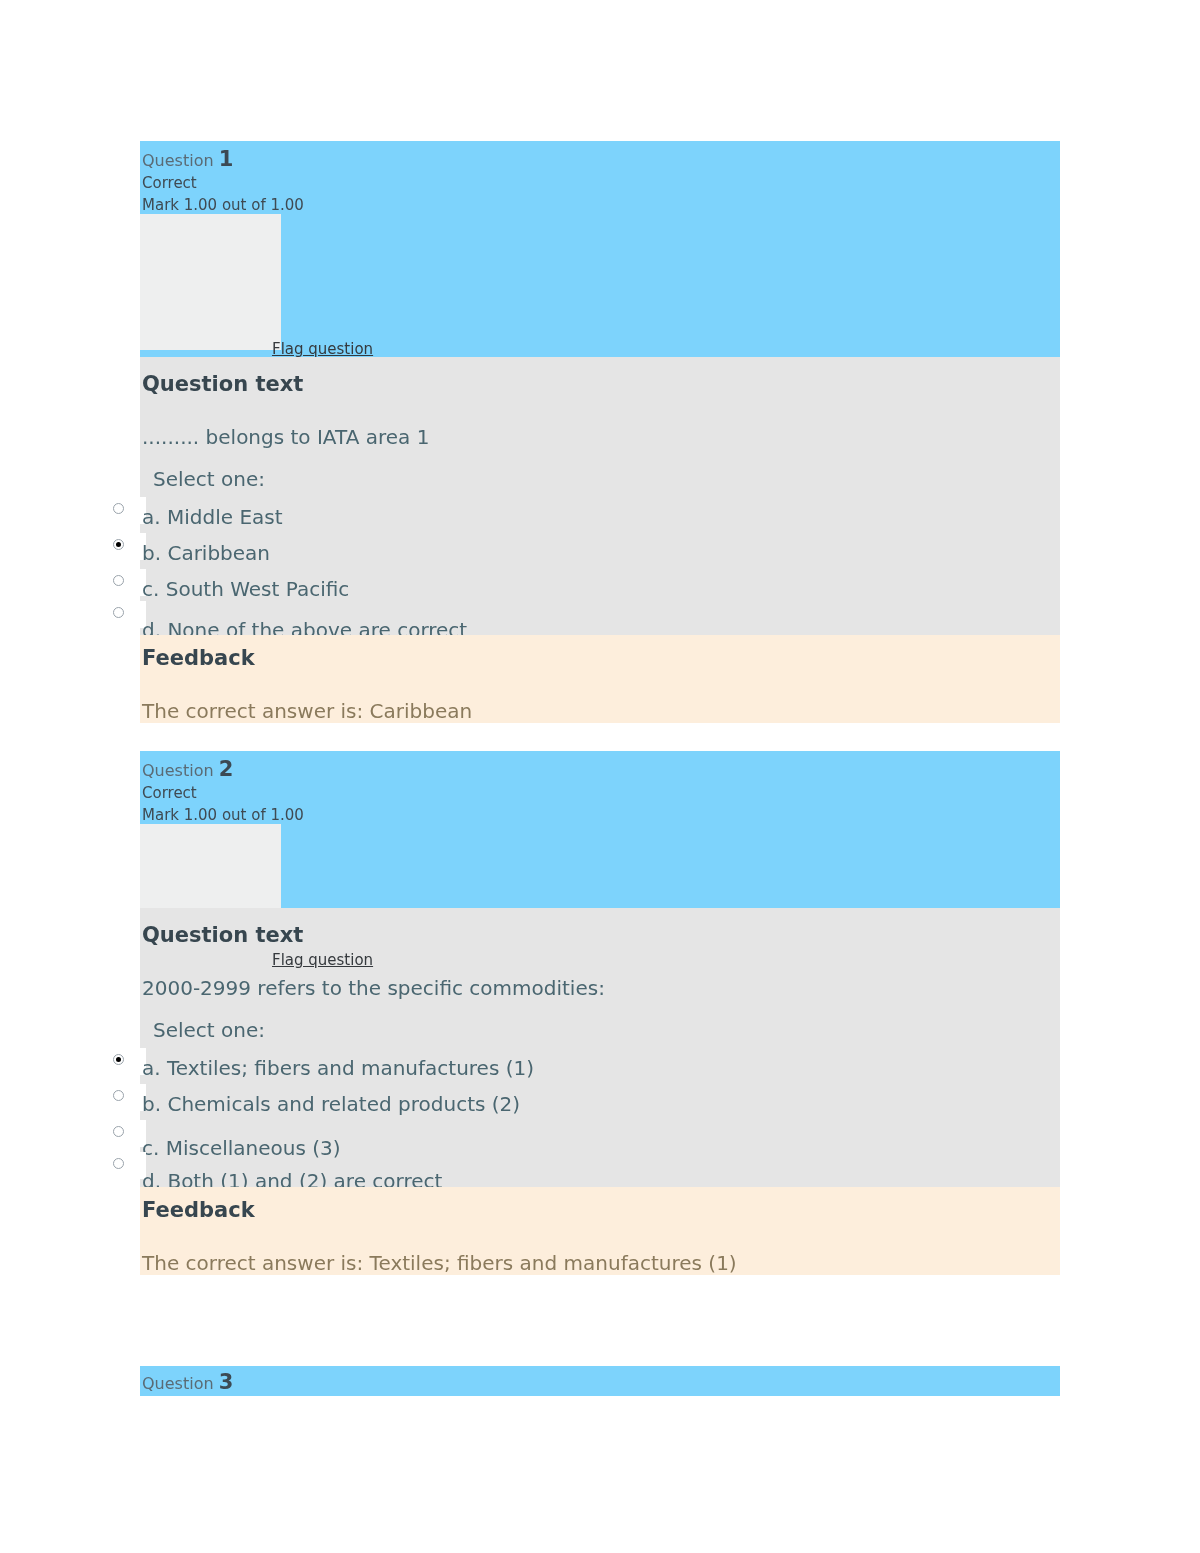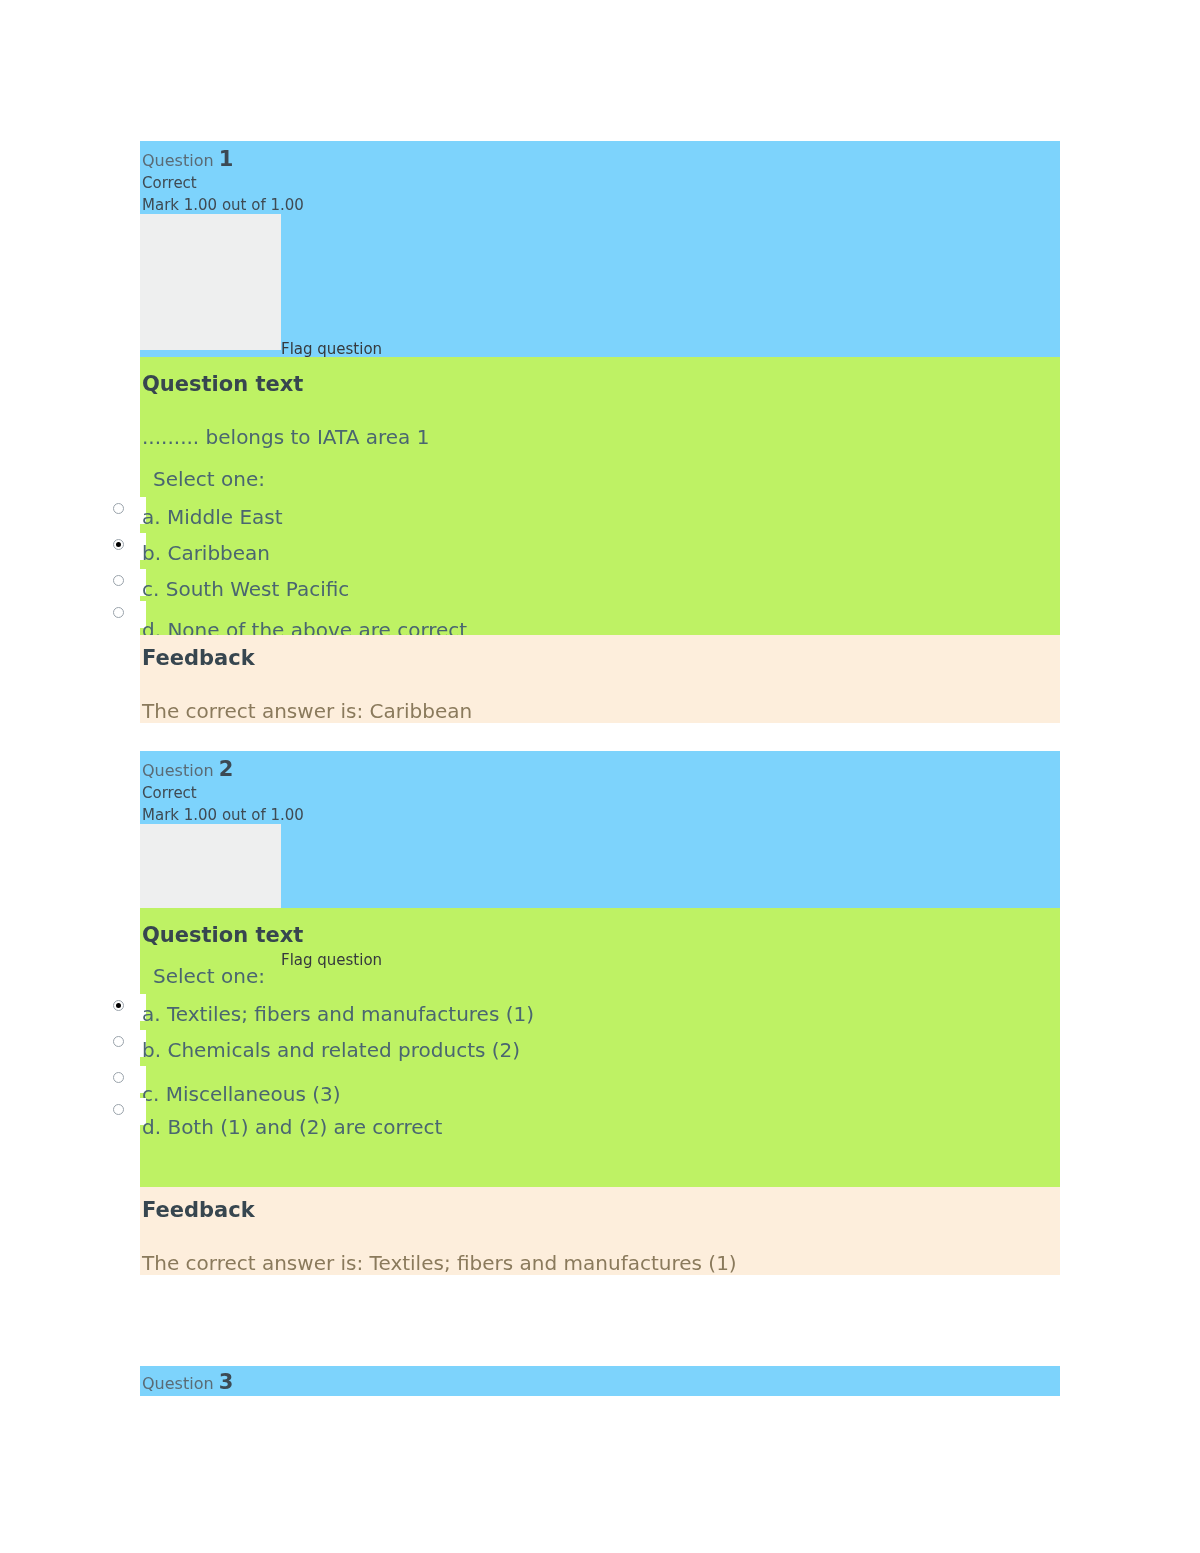--- a/index.html
+++ b/index.html
@@ -74,31 +74,32 @@
     z-index: 2;
     font-size: 15px;
     color: #3f4a52;
     line-height: 22px;
     padding-left: 2px;
     white-space: nowrap;
   }
   .qflag {
     position: absolute;
     z-index: 2;
-    left: 141px;
+    left: 132px;
     font-size: 15px;
     color: #35393d;
     line-height: 20px;
     white-space: nowrap;
+    text-decoration: underline;
   }
 
   
   .qcontent {
     position: relative;
-    background: #bef264;
+    background: #e5e5e5;
     width: 920px;
     box-sizing: border-box;
   }
   .qcontent-title {
     font-size: 21px;
     font-weight: bold;
     color: #37464f;
     line-height: 26px;
     padding-left: 2px;
   }
@@ -242,20 +243,21 @@
         <span>Question</span>
         <b>2</b>
       </div>
       <div class="qstate">Correct</div>
       <div class="qgrade">Mark 1.00 out of 1.00</div>
       <div class="qflag" style="top:199px;">Flag question</div>
     </div>
 
     <div class="qcontent" style="height:279px;">
       <div class="qcontent-title" style="padding-top:14px;">Question text</div>
+      <div class="qtext" style="padding-top:26px;">2000-2999 refers to the specific commodities:</div>
       <div class="select-one" style="padding-top:14px;">Select one:</div>
 
       <div class="answers" style="margin-top:5px;">
         <div class="answer-row">
           <div class="radio-strip" style="top:-1px;"></div>
           <span class="radio checked" style="top:5px;"></span>
           <span class="answer-label" style="top:6px;">a. Textiles; fibers and manufactures (1)</span>
         </div>
         <div class="answer-row">
           <div class="radio-strip" style="top:-1px;"></div>

